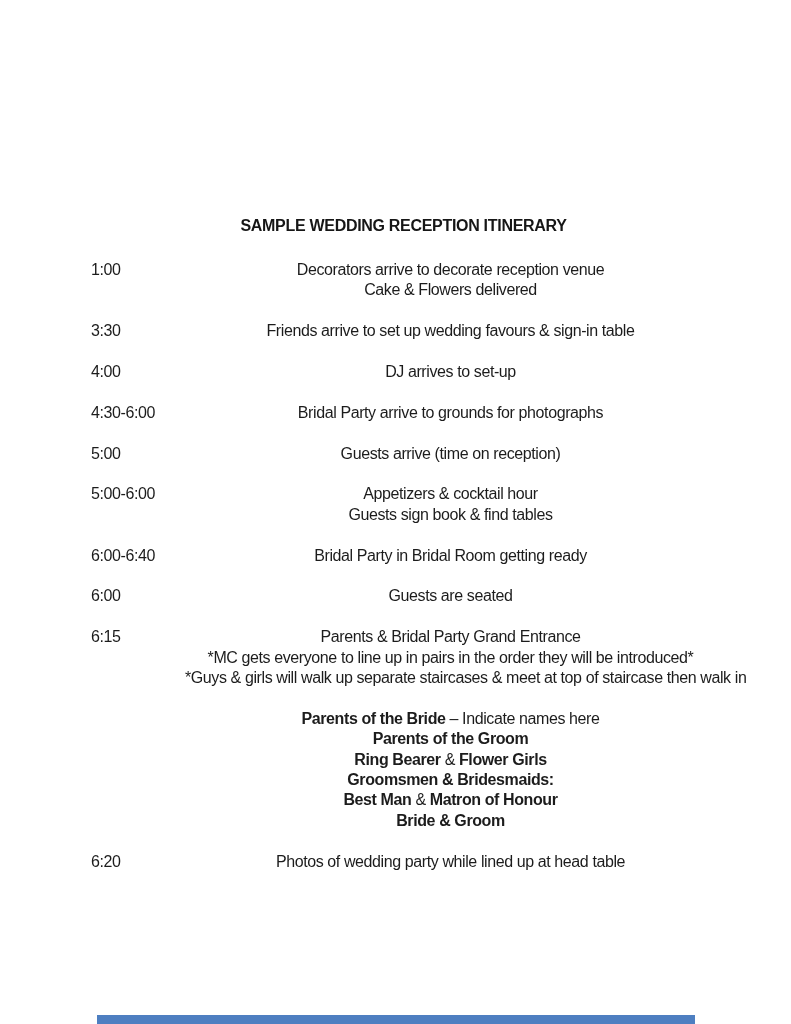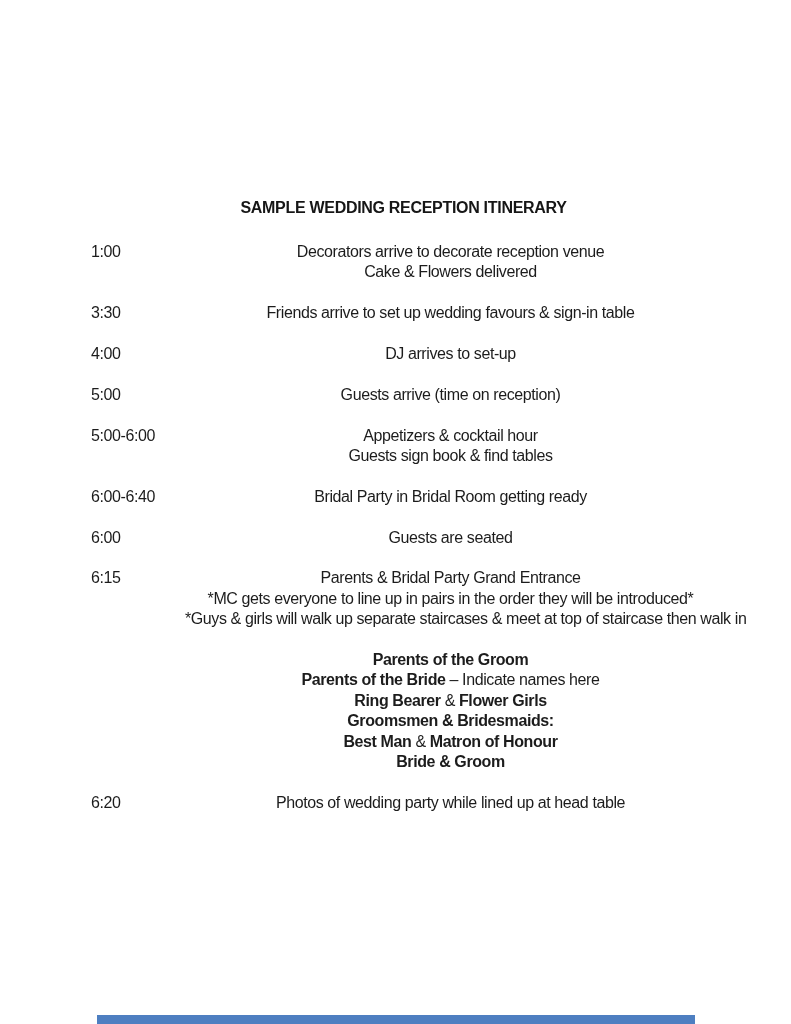--- a/index.html
+++ b/index.html
@@ -8,21 +8,21 @@
     height: 1024px;
     background: #ffffff;
     font-family: "Liberation Sans", sans-serif;
     color: #1c1c1c;
     position: relative;
     overflow: hidden;
   }
   .content {
     position: absolute;
     left: 91px;
-    top: 197px;
+    top: 215px;
     width: 625px;
   }
   .title {
     font-size: 16px;
     font-weight: bold;
     text-align: center;
     margin: 0 0 24px 0;
     line-height: 21px;
     letter-spacing: -0.3px;
     color: #161616;
@@ -71,20 +71,26 @@
           <div class="line"><span>Friends arrive to set up wedding favours &amp; sign-in table</span></div>
         </div>
       </div>
       <div class="entry">
         <div class="time">4:00</div>
         <div class="desc">
           <div class="line"><span>DJ arrives to set-up</span></div>
         </div>
       </div>
       <div class="entry">
+        <div class="time">4:30-6:00</div>
+        <div class="desc">
+          <div class="line"><span>Bridal Party arrive to grounds for photographs</span></div>
+        </div>
+      </div>
+      <div class="entry">
         <div class="time">5:00</div>
         <div class="desc">
           <div class="line"><span>Guests arrive (time on reception)</span></div>
         </div>
       </div>
       <div class="entry">
         <div class="time">5:00-6:00</div>
         <div class="desc">
           <div class="line"><span>Appetizers &amp; cocktail hour</span></div>
           <div class="line"><span>Guests sign book &amp; find tables</span></div>
@@ -106,22 +112,22 @@
         <div class="time">6:15</div>
         <div class="desc">
           <div class="line"><span>Parents &amp; Bridal Party Grand Entrance</span></div>
           <div class="line"><span>*MC gets everyone to line up in pairs in the order they will be introduced*</span></div>
           <div class="line"><span>*Guys &amp; girls will walk up separate staircases &amp; meet at top of staircase then walk in</span></div>
         </div>
       </div>
       <div class="entry">
         <div class="time"></div>
         <div class="desc">
+          <div class="line"><span class="seg-bold">Parents of the Bride</span><span> – Indicate names here</span></div>
           <div class="line"><span class="seg-bold">Parents of the Groom</span></div>
-          <div class="line"><span class="seg-bold">Parents of the Bride</span><span> – Indicate names here</span></div>
           <div class="line"><span class="seg-bold">Ring Bearer</span><span> &amp; </span><span class="seg-bold">Flower Girls</span></div>
           <div class="line"><span class="seg-bold">Groomsmen &amp; Bridesmaids:</span></div>
           <div class="line"><span class="seg-bold">Best Man</span><span> &amp; </span><span class="seg-bold">Matron of Honour</span></div>
           <div class="line"><span class="seg-bold">Bride &amp; Groom</span></div>
         </div>
       </div>
       <div class="entry">
         <div class="time">6:20</div>
         <div class="desc">
           <div class="line"><span>Photos of wedding party while lined up at head table</span></div>

